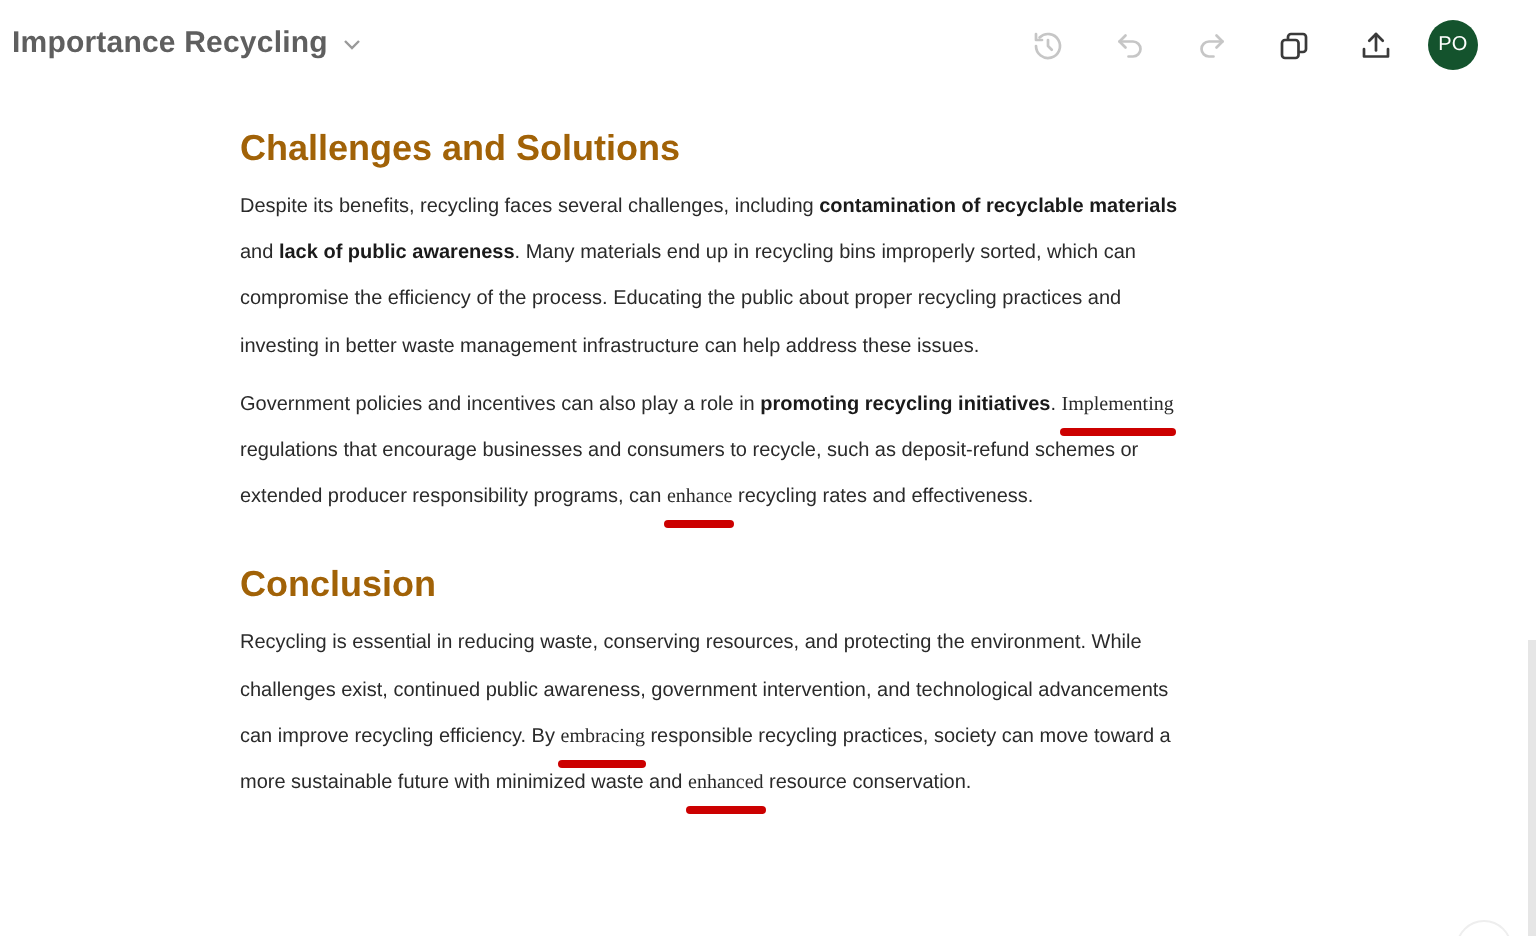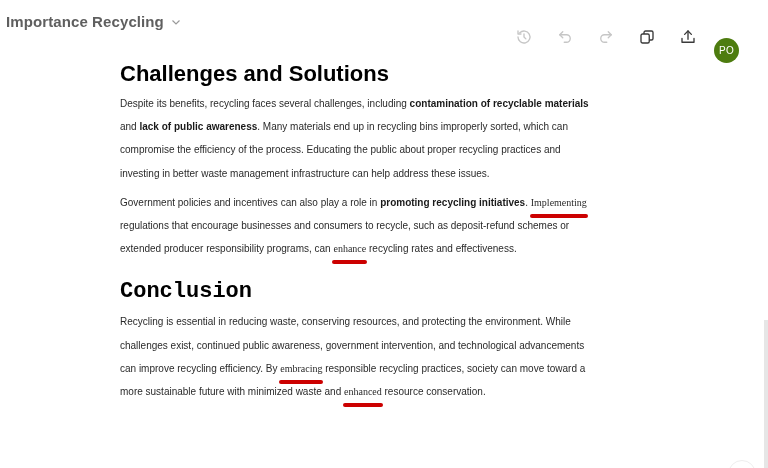--- a/index.html
+++ b/index.html
@@ -9,24 +9,24 @@
   .topbar { position: absolute; left: 0; top: 0; width: 745px; height: 46px; }
   .doc-title { position: absolute; left: 6px; top: 13px; display: flex; align-items: center; gap: 6px; cursor: pointer; }
   .doc-title-text { font-size: 15px; color: #5f5f5f; font-weight: 600; letter-spacing: 0.1px; }
   .doc-title .chev { width: 12px; height: 12px; display: inline-block; }
 
   .toolbar { position: absolute; top: 10px; right: 6px; display: flex; align-items: center; }
   .tb-btn { width: 24px; height: 24px; display: flex; align-items: center; justify-content: center; margin-left: 17px; cursor: pointer; }
   .tb-btn svg { width: 18px; height: 18px; }
   .tb-btn.disabled svg { stroke: #c6c6c6; }
   .tb-btn.enabled svg { stroke: #3a3a3a; }
-  .avatar { width: 25px; height: 25px; border-radius: 50%; background: #4d7c0f; color: #ffffff; font-size: 10px; display: flex; align-items: center; justify-content: center; margin-left: 14px; cursor: pointer; letter-spacing: 0.2px; margin-top: 28px; }
+  .avatar { width: 25px; height: 25px; border-radius: 50%; background: #14532d; color: #ffffff; font-size: 10px; display: flex; align-items: center; justify-content: center; margin-left: 14px; cursor: pointer; letter-spacing: 0.2px; }
 
   .content { position: absolute; left: 120px; top: 62px; width: 480px; }
-  h2 { font-size: 22px; font-weight: 700; color: #000000; line-height: 24px; margin-bottom: 6px; }
+  h2 { font-size: 18px; font-weight: 700; color: #a16207; line-height: 24px; margin-bottom: 6px; }
   p { font-size: 10px; line-height: 23.2px; color: #2a2a2a; margin-bottom: 6px; }
   p b { font-weight: 700; color: #1a1a1a; }
   .spell { position: relative; display: inline-block; font-family: Liberation Serif, serif; }
   .spell::after { content: ""; position: absolute; left: -1px; right: -1px; bottom: -4px; height: 4px; border-radius: 3px; background: var(--err); }
 
   .scrollbar { position: absolute; right: 0; top: 320px; width: 4px; height: 148px; background: #e6e6e6; }
   .fab-ghost { position: absolute; left: 728px; top: 460px; width: 28px; height: 28px; border-radius: 50%; border: 1px solid #eeeeee; }
 </style>
 </head>
 <body>
@@ -75,18 +75,18 @@
     <div class="avatar">PO</div>
   </div>
 </div>
 
 <div class="content" style="--err:#cc0000;">
   <h2>Challenges and Solutions</h2>
   <p><span>Despite its benefits, recycling faces several challenges, including </span><b>contamination of recyclable materials</b><span> and </span><b>lack of public awareness</b><span>. Many materials end up in recycling bins improperly sorted, which can compromise the efficiency of the process. Educating the public about proper recycling practices and investing in better waste management infrastructure can help address these issues.</span></p>
 
   <p><span>Government policies and incentives can also play a role in </span><b>promoting recycling initiatives</b><span>. </span><span class="spell">Implementing</span><span> regulations that encourage businesses and consumers to recycle, such as deposit-refund schemes or extended producer responsibility programs, can </span><span class="spell">enhance</span><span> recycling rates and effectiveness.</span></p>
 
-  <h2 style="margin-top:20px;font-family:Liberation Mono, monospace;">Conclusion</h2>
+  <h2 style="margin-top:20px;">Conclusion</h2>
   <p><span>Recycling is essential in reducing waste, conserving resources, and protecting the environment. While challenges exist, continued public awareness, government intervention, and technological advancements can improve recycling efficiency. By </span><span class="spell">embracing</span><span> responsible recycling practices, society can move toward a more sustainable future with minimized waste and </span><span class="spell">enhanced</span><span> resource conservation.</span></p>
 </div>
 
 <div class="scrollbar"></div>
 <div class="fab-ghost"></div>
 
 </body></html>

